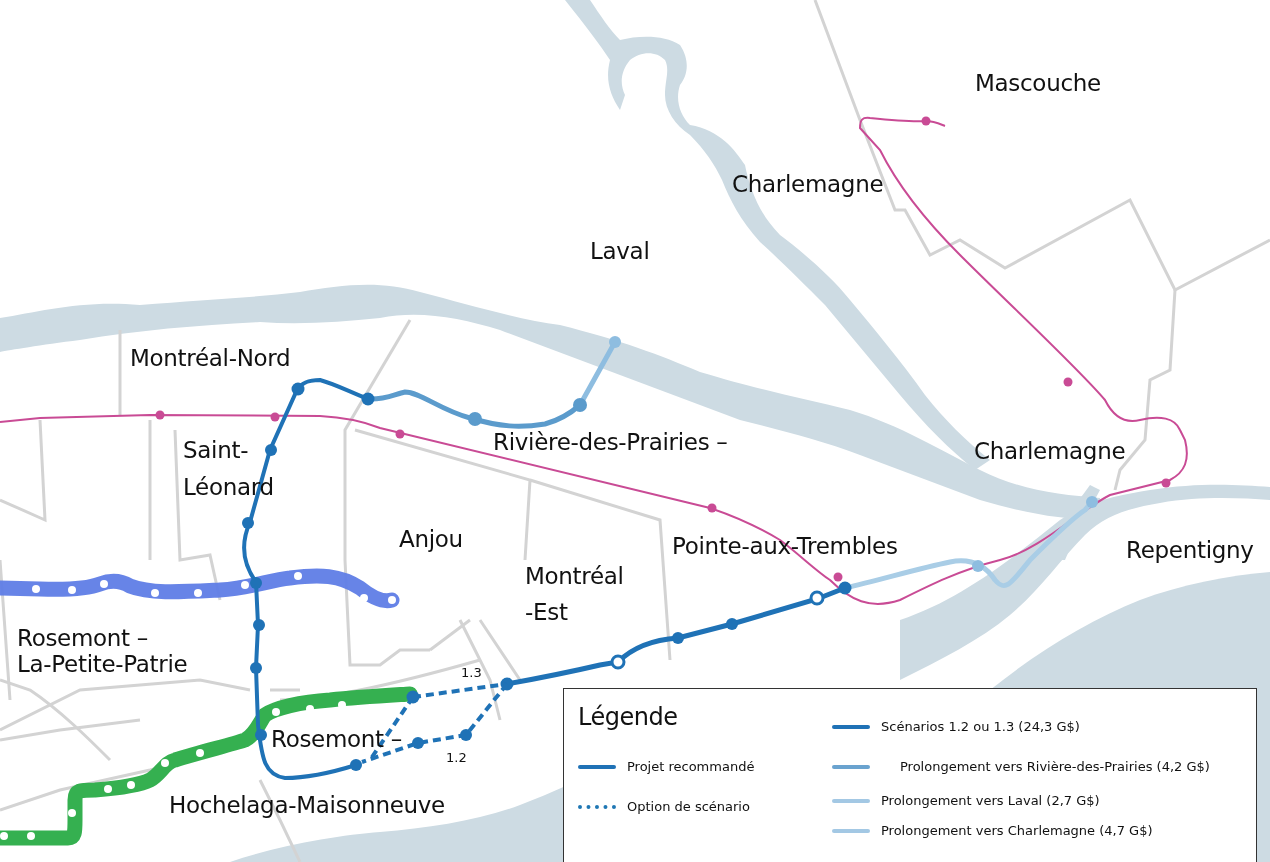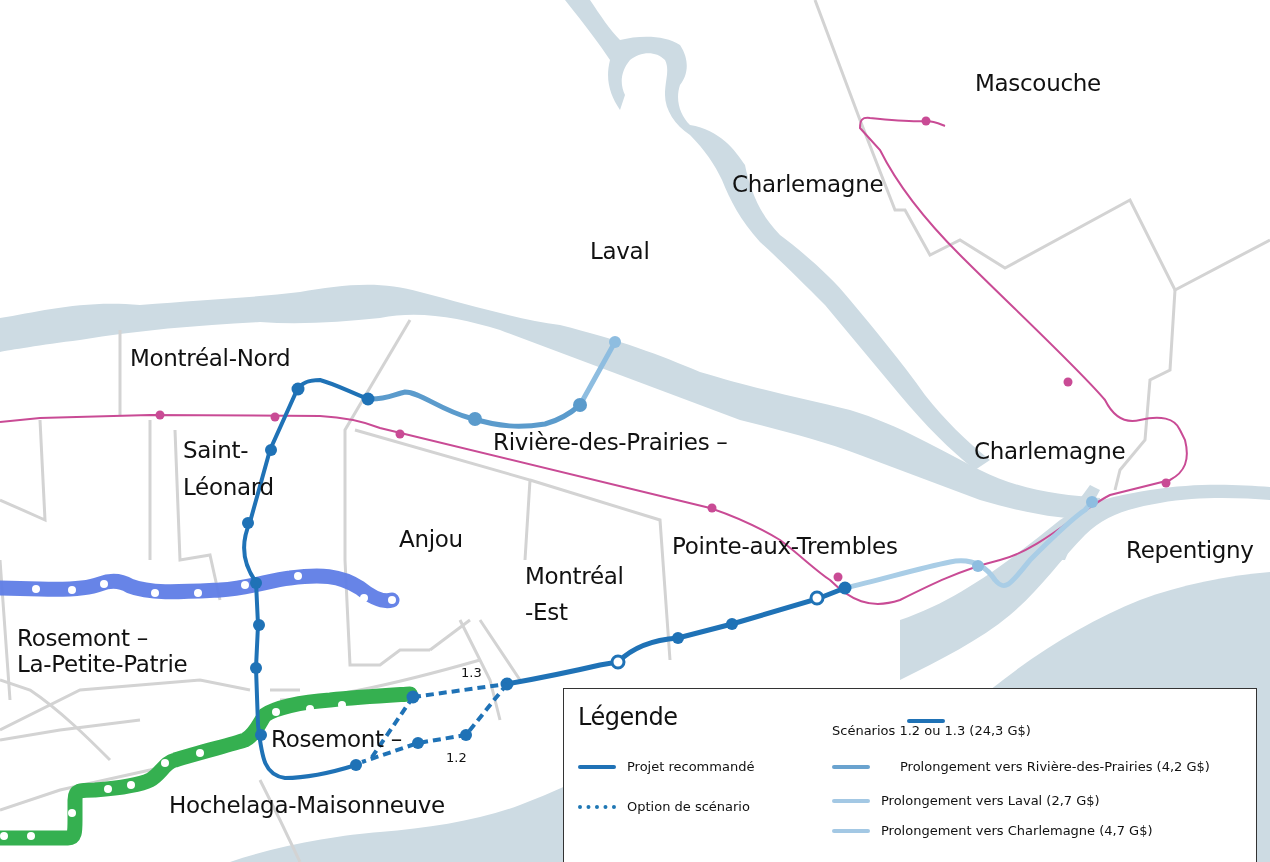--- a/index.html
+++ b/index.html
@@ -170,21 +170,21 @@
 
   <div class="legend-item" style="left:14px;top:70px;">
     <span class="swatch" style="background:#1f72b6;"></span>
     <span>Projet recommandé</span>
   </div>
   <div class="legend-item" style="left:14px;top:110px;">
     <span class="swatch dashed"></span>
     <span>Option de scénario</span>
   </div>
 
-  <div class="legend-item" style="left:268px;top:30px;flex-direction:column;">
+  <div class="legend-item" style="left:268px;top:30px;">
     <span class="swatch" style="background:#1f72b6;"></span>
     <span>Scénarios 1.2 ou 1.3 (24,3 G$)</span>
   </div>
   <div class="legend-item" style="left:268px;top:70px;gap:19px;">
     <span class="swatch" style="background:#6aa3cf;"></span>
     <span>Prolongement vers Rivière-des-Prairies (4,2 G$)</span>
   </div>
   <div class="legend-item" style="left:268px;top:104px;">
     <span class="swatch" style="background:#a3c8e4;"></span>
     <span>Prolongement vers Laval (2,7 G$)</span>

